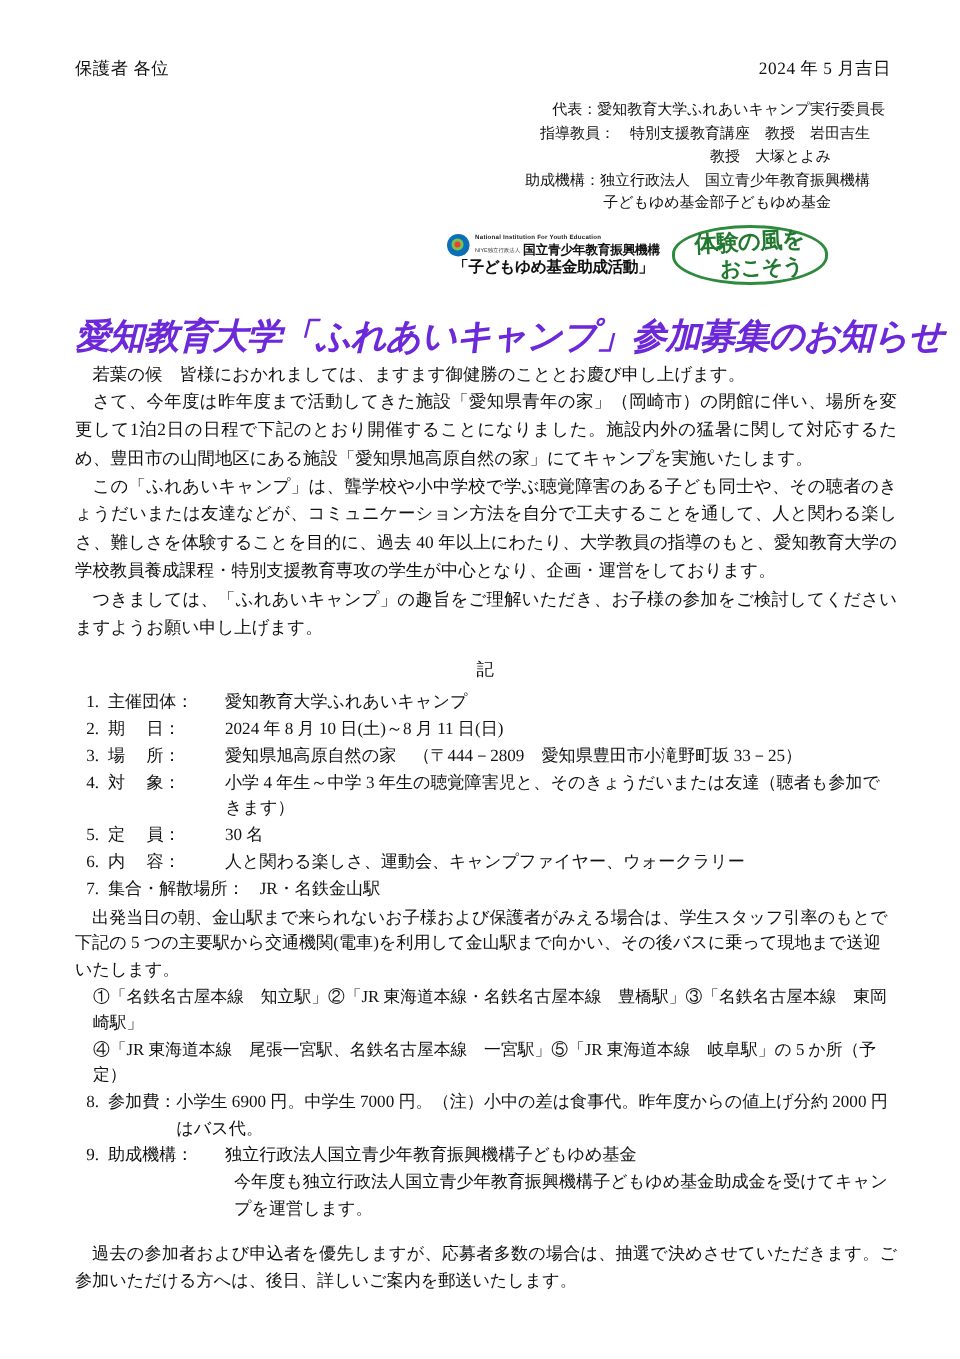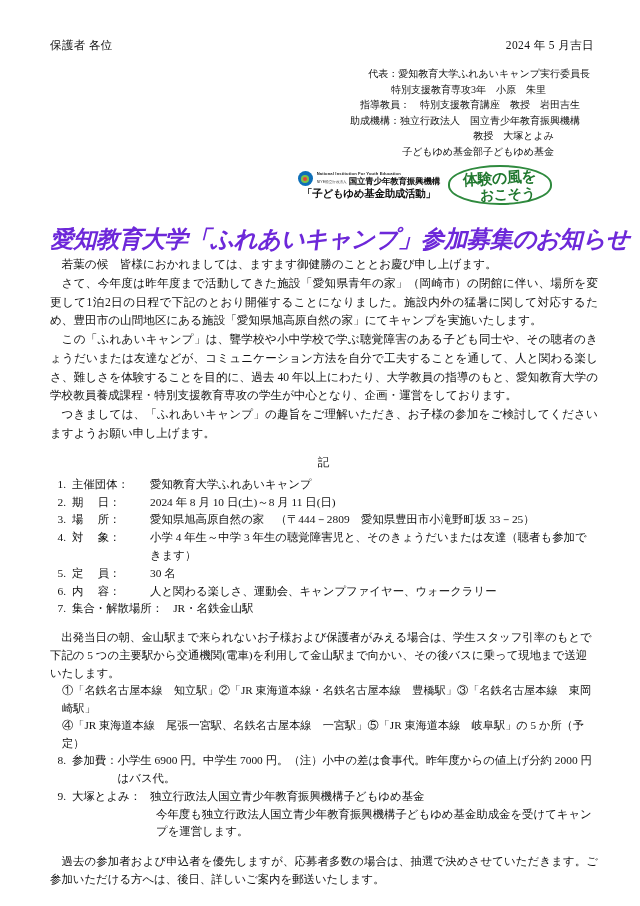--- a/index.html
+++ b/index.html
@@ -200,21 +200,21 @@
     flex: none;
     white-space: nowrap;
   }
   .w-label { width: 78px; }
   .item-val { flex: 1; }
 
   .sub-par {
     font-size: 11.4px;
     line-height: 1.56;
     text-indent: 1em;
-    margin-top: 11px;
+    margin-top: 1px;
   }
   .routes {
     font-size: 11.2px;
     line-height: 1.56;
     padding-left: 12px;
   }
   .cont-line {
     font-size: 11.4px;
     line-height: 1.56;
     padding-left: 106px;
@@ -233,24 +233,23 @@
 
 <div class="page">
 
   <div class="top-row">
     <div class="addressee">保護者 各位</div>
     <div class="date-line">2024 年 5 月吉日</div>
   </div>
 
   <div class="org-block">
     <div class="ln">代表：愛知教育大学ふれあいキャンプ実行委員長</div>
-    <div class="ln indent-1">特別支援教育専攻3年　小原　朱里</div>
     <div class="ln indent-2">指導教員：　特別支援教育講座　教授　岩田吉生</div>
+    <div class="ln indent-3">教授　大塚とよみ</div>
     <div class="ln indent-2">助成機構：独立行政法人　国立青少年教育振興機構</div>
-    <div class="ln indent-3">教授　大塚とよみ</div>
     <div class="ln indent-3">子どもゆめ基金部子どもゆめ基金</div>
   </div>
 
   <div class="logo-row">
     <div class="logo-left">
       <div class="logo-left-top">
         <div class="nyc-mark"></div>
         <div class="nyc-words">
           <div class="nyc-en">National Institution For Youth Education</div>
           <div class="nyc-jp-row">
@@ -326,21 +325,21 @@
   <div class="routes">④「JR 東海道本線　尾張一宮駅、名鉄名古屋本線　一宮駅」⑤「JR 東海道本線　岐阜駅」の 5 か所（予定）</div>
 
   <div class="items">
     <div class="item">
       <span class="item-no">8.</span>
       <span class="item-label">参加費：</span>
       <span class="item-val">小学生 6900 円。中学生 7000 円。（注）小中の差は食事代。昨年度からの値上げ分約 2000 円はバス代。</span>
     </div>
     <div class="item">
       <span class="item-no">9.</span>
-      <span class="item-label w-label">大塚とよみ：</span>
+      <span class="item-label w-label">助成機構：</span>
       <span class="item-val">独立行政法人国立青少年教育振興機構子どもゆめ基金</span>
     </div>
   </div>
   <div class="cont-line">今年度も独立行政法人国立青少年教育振興機構子どもゆめ基金助成金を受けてキャンプを運営します。</div>
 
   <div class="tail-par">過去の参加者および申込者を優先しますが、応募者多数の場合は、抽選で決めさせていただきます。ご参加いただける方へは、後日、詳しいご案内を郵送いたします。</div>
 
 </div>
 
 </body></html>

